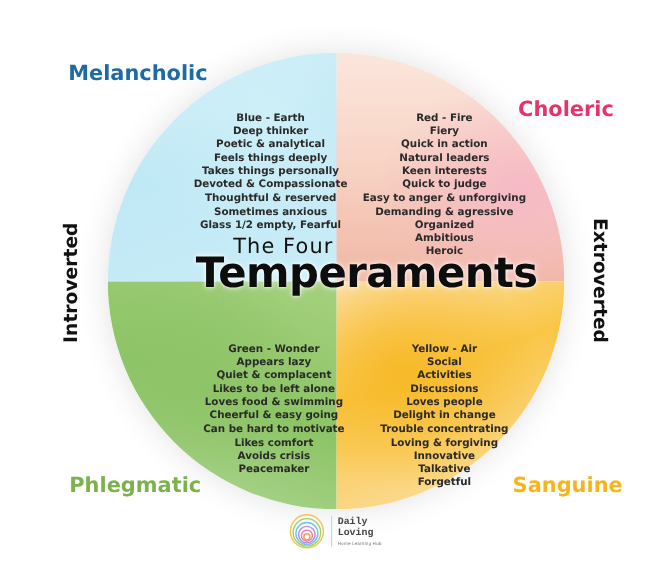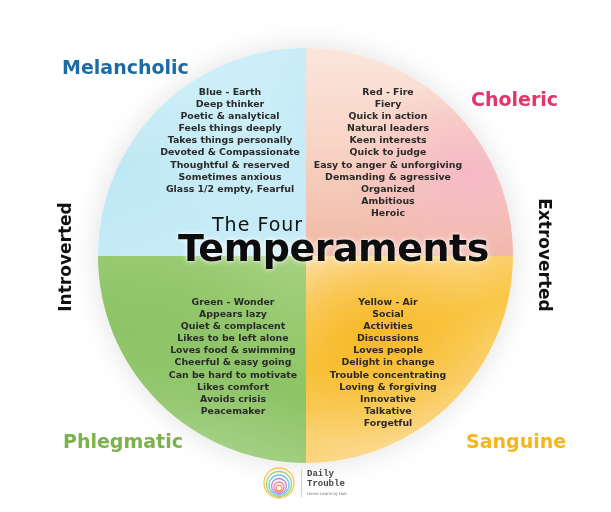--- a/index.html
+++ b/index.html
@@ -24,21 +24,21 @@
       radial-gradient(ellipse at 80% 60%, #f6b9c6 0%, rgba(246,185,198,0) 55%),
       linear-gradient(180deg, #fbe6dc 0%, #f8d5c6 45%, #f0b7a5 100%); }
   .q-bl { left:0; bottom:0; background:
       radial-gradient(ellipse at 30% 40%, #8fc469 0%, rgba(143,196,105,0) 60%),
       linear-gradient(200deg, #a6d17f 0%, #8cc465 50%, #b5d99a 100%); }
   .q-br { right:0; bottom:0; background:
       radial-gradient(ellipse at 30% 40%, #f7b928 0%, rgba(247,185,40,0) 60%),
       linear-gradient(160deg, #fde3b5 0%, #f9c646 40%, #fbd98e 80%, #fdecd0 100%); }
 
   .list {
-    position:absolute; margin:0; padding:0; list-style:none; text-align:center;
+    position:absolute; margin:16px; padding:0; list-style:none; text-align:center;
     font-family:"DejaVu Sans", sans-serif; font-weight:bold; font-size:9.4px; line-height:12.1px;
     color:#2a2a2a; width:170px;
   }
   .list li { white-space:nowrap; }
   .list-tl { left:145px; top:86px; }
   .list-tr { left:303px; top:86px; }
   .list-bl { left:148px; top:296px; }
   .list-br { left:303px; top:296px; }
 
   .title-small {
@@ -156,16 +156,16 @@
     <circle cx="16" cy="16" r="15" fill="none" stroke="#f6c453" stroke-width="1.3"></circle>
     <circle cx="16" cy="17" r="12.5" fill="none" stroke="#9ed36a" stroke-width="1.3"></circle>
     <circle cx="16" cy="18" r="10" fill="none" stroke="#6ec6e8" stroke-width="1.3"></circle>
     <circle cx="16" cy="19" r="7.5" fill="none" stroke="#b48be0" stroke-width="1.3"></circle>
     <circle cx="16" cy="20" r="5" fill="none" stroke="#f27aa8" stroke-width="1.3"></circle>
     <circle cx="16" cy="21" r="2.8" fill="none" stroke="#f59a5b" stroke-width="1.3"></circle>
   </svg>
   <div class="logo-sep"></div>
   <div class="logo-name">
     <div>Daily</div>
-    <div>Trouble</div>
+    <div>Loving</div>
   </div>
   <div class="logo-tag">Home Learning Hub</div>
 </div>
 
 </body></html>

